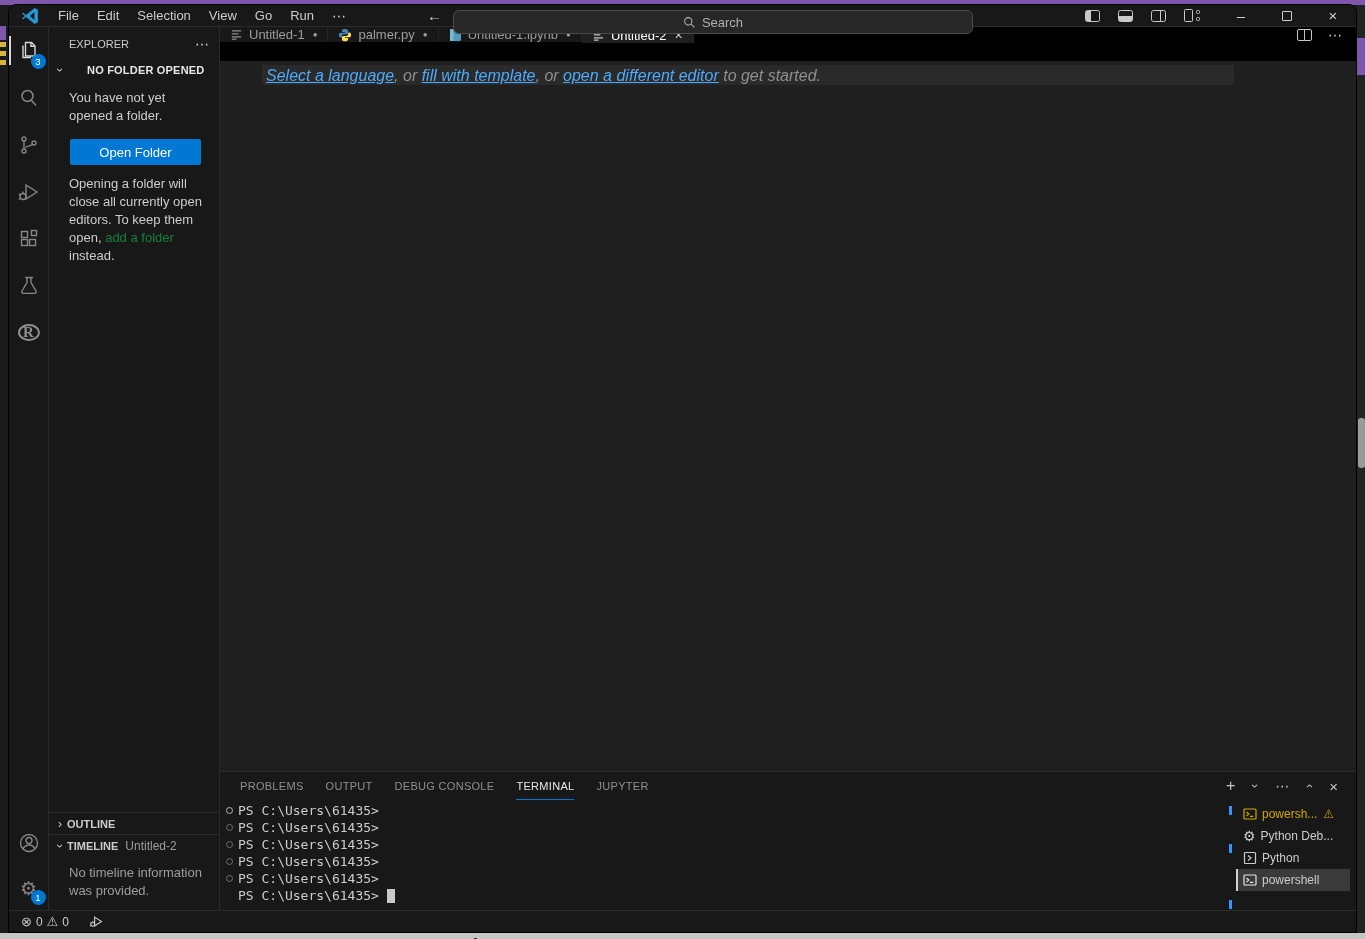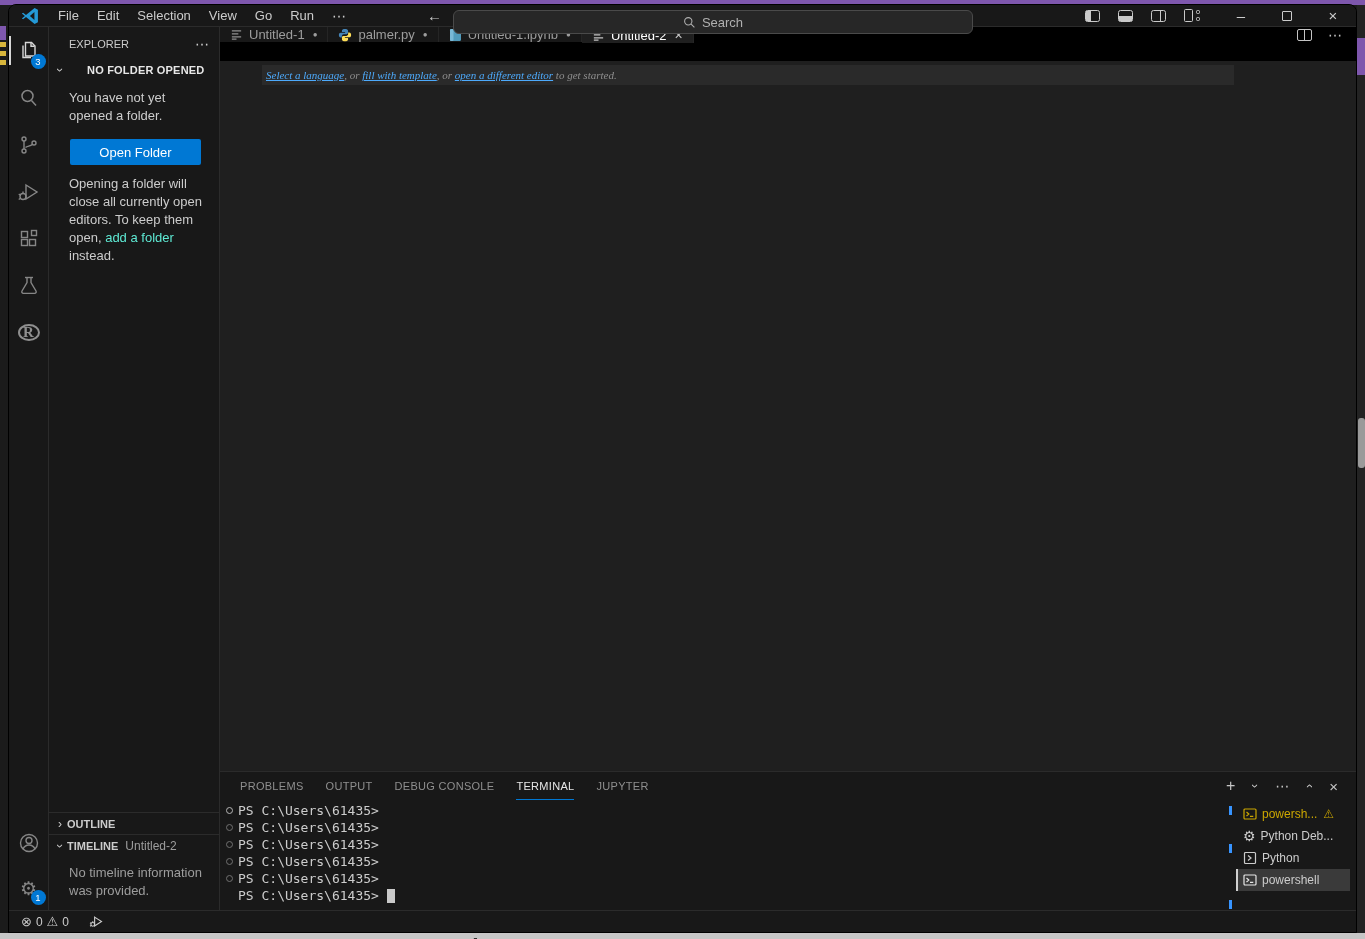--- a/index.html
+++ b/index.html
@@ -66,39 +66,39 @@
   .sb-header { height:34px; flex:none; display:flex; align-items:center; padding:0 10px 0 20px; font-size:11px; color:#cccccc; }
   .sb-header .sp { flex:1; }
   .sb-sect { display:flex; align-items:center; gap:20px; padding:2px 2px 6px 4px; font-size:11px; font-weight:bold; color:#e7e7e7; letter-spacing:.2px; }
   .chev { display:inline-block; font-size:12px; font-weight:normal; color:#cccccc; width:14px; text-align:center; }
   .chev.down { transform:rotate(90deg); }
   .chev.up { transform:rotate(-90deg); }
   .sb-body { padding:6px 16px 0 20px; color:#cccccc; line-height:18px; }
   .open-folder { display:block; width:131px; height:26px; margin:14px 0 10px 1px; background:#0078d4; color:#ffffff;
                  border:none; border-radius:2px; font-size:13px; font-family:inherit; cursor:pointer; }
   .sb-note { margin-top:8px; line-height:18px; }
-  .lnk-blue { color:#5eead4; cursor:pointer; }
+  .lnk-blue { color:#15803d; cursor:pointer; }
   .sb-bottom { margin-top:auto; }
   .sb-row { border-top:1px solid #2b2b2b; height:22px; display:flex; align-items:center; padding:0 4px; font-size:11px; font-weight:bold; color:#cccccc; }
   .sb-row .ctx { font-weight:normal; color:#9d9d9d; margin-left:7px; font-size:12px; }
   .tl-msg { padding:8px 16px 10px 20px; color:#9d9d9d; line-height:18px; }
 
   
   .main { flex:1; display:flex; flex-direction:column; min-width:0; background:#1f1f1f; }
   .tabbar { height:34px; flex:none; background:#000000; display:flex; align-items:flex-start; }
   .tab { display:flex; align-items:center; gap:6px; padding:0 10px; font-size:13px; color:#9d9d9d; border-right:1px solid #252525; background:#181818; cursor:pointer; }
   .tab.active { background:#1f1f1f; color:#ffffff; }
   .tab .dot { font-size:8px; color:#9d9d9d; margin-left:2px; }
   .tab .tclose { font-size:14px; color:#cccccc; margin-left:2px; }
   .tab-actions { margin-left:auto; display:flex; align-items:center; gap:16px; padding-right:14px; color:#c5c5c5; }
   .split-ic { width:15px; height:12px; border:1.2px solid #c5c5c5; border-radius:2px; position:relative; }
   .split-ic::before { content:""; position:absolute; left:6px; top:0; bottom:0; border-left:1.2px solid #c5c5c5; }
 
   
-  .editor { flex:1; position:relative; font-family:Liberation Serif, serif; font-style:italic; font-size:11px; line-height:19px; padding:5px 0 0 46px; min-height:0; }
+  .editor { flex:1; position:relative; font-family:Liberation Sans, sans-serif; font-style:italic; font-size:16px; line-height:19px; padding:5px 0 0 46px; min-height:0; }
   .cur-line { position:absolute; left:42px; top:4px; width:972px; height:20px; background:#2a2a2a; }
   .ed-line { position:relative; height:19px; color:#8f8f8f; white-space:pre; }
   .ed-link { color:#4daafc; text-decoration:underline; cursor:pointer; }
 
   
   .panel { height:139px; flex:none; background:#181818; border-top:1px solid #2b2b2b; display:flex; flex-direction:column; }
   .panel-head { height:28px; flex:none; display:flex; align-items:center; padding:0 10px 0 20px; }
   .ptab { font-size:11px; color:#8f8f8f; margin-right:22px; height:28px; display:flex; align-items:center; letter-spacing:.3px; border-bottom:1px solid transparent; cursor:pointer; }
   .ptab.active { color:#e7e7e7; border-bottom-color:#0078d4; }
   .p-actions { margin-left:auto; display:flex; align-items:center; gap:13px; color:#c5c5c5; font-size:14px; padding-right:8px; }

